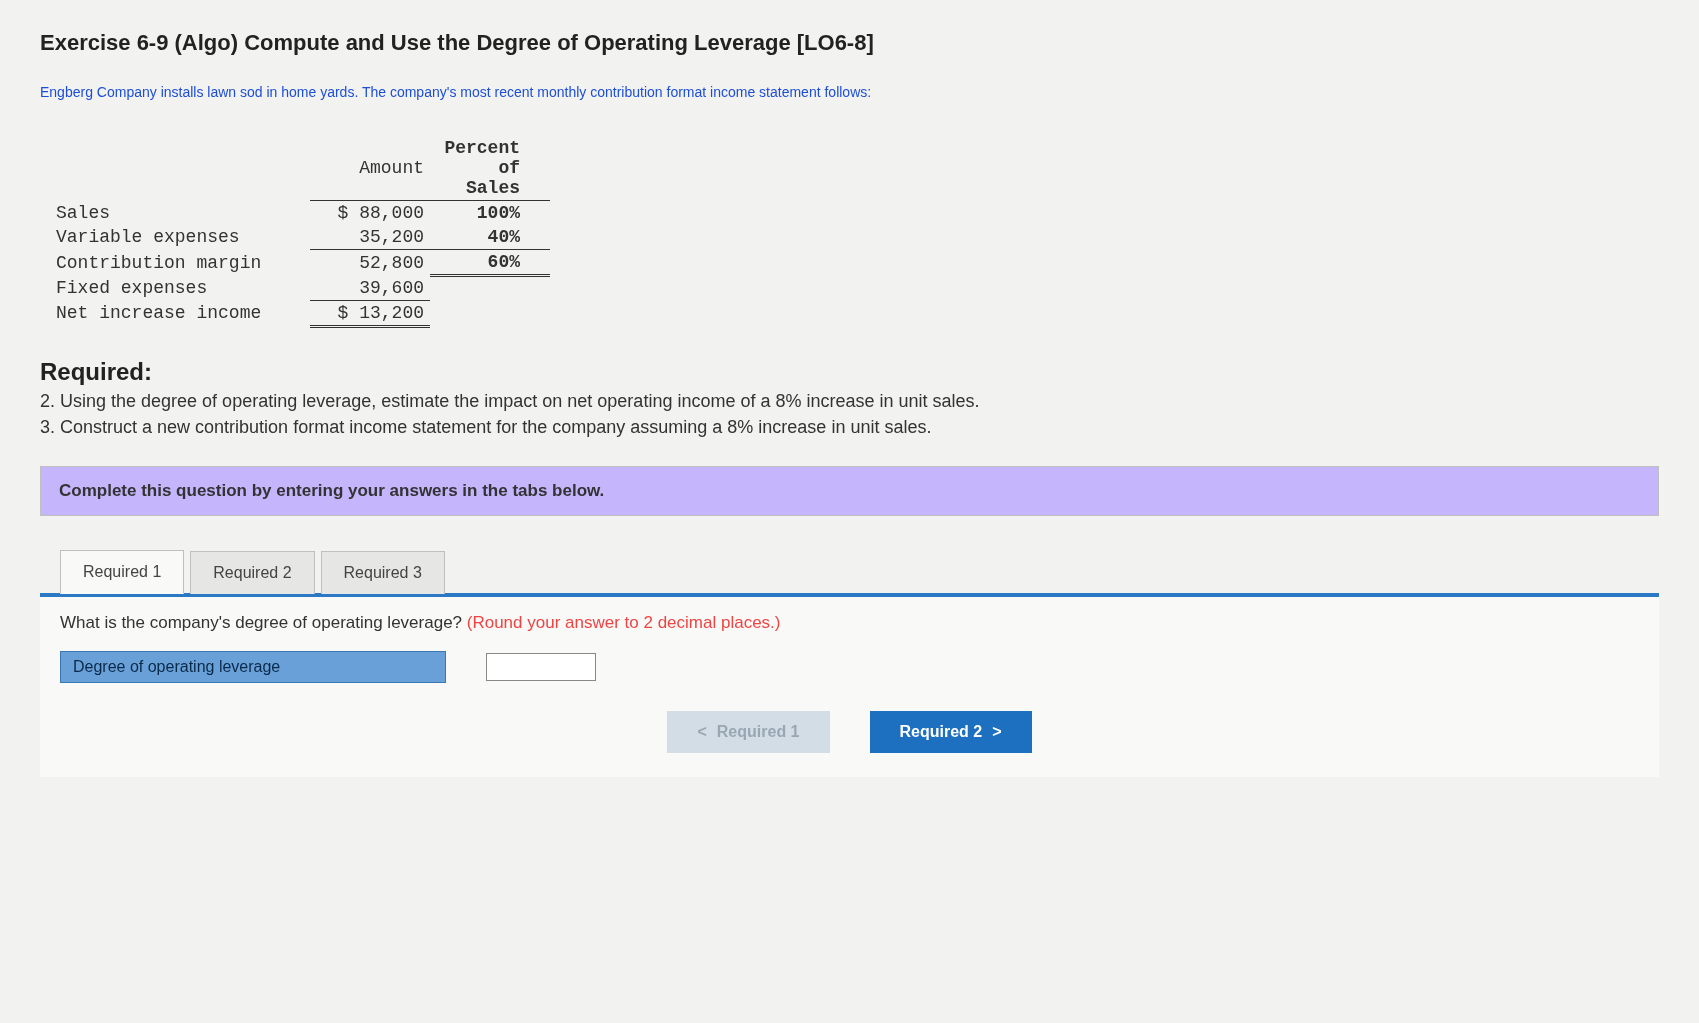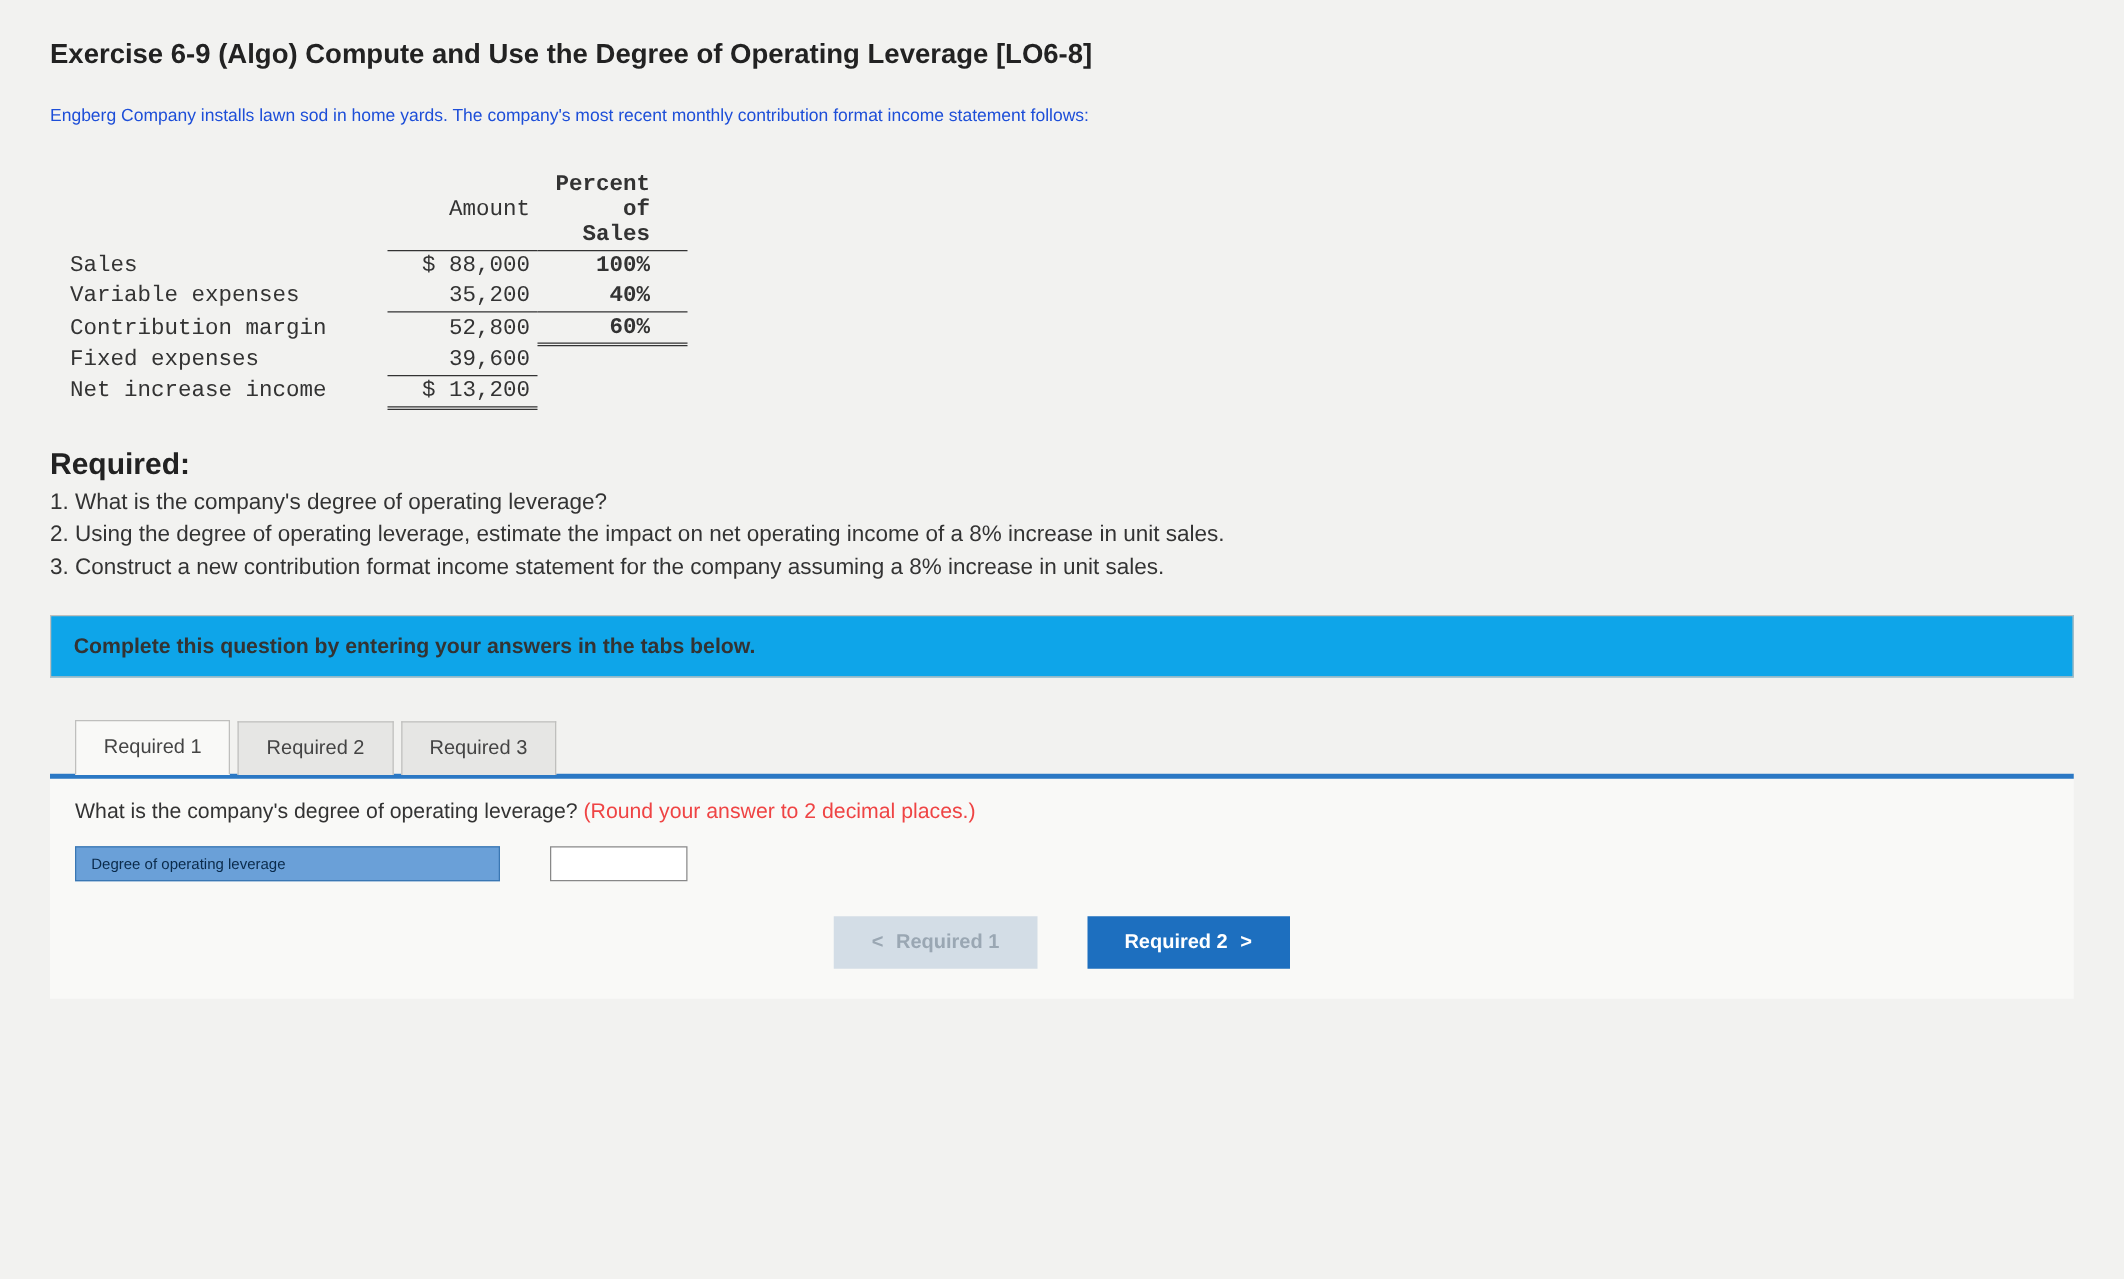--- a/index.html
+++ b/index.html
@@ -36,21 +36,21 @@
   .income-table th { font-weight: normal; text-align: center; }
   .income-table .label-col { width: 260px; }
   .income-table .amount-col { width: 120px; text-align: right; }
   .income-table .pct-col { width: 120px; text-align: right; padding-right: 30px; font-weight: bold; }
   .underline-single { border-bottom: 1px solid #333; }
   .underline-double { border-bottom: 3px double #333; }
   .required-block { margin-bottom: 26px; }
   .required-block .req-title { font-weight: bold; font-size: 24px; color: #222; margin-bottom: 2px; }
   .required-block .req-line { font-size: 18px; color: #333; line-height: 1.45; }
   .instruction-bar {
-    background: #0ea5e9;
+    background: #c4b5fd;
     border: 1px solid #bfbfbd;
     padding: 14px 18px;
     font-size: 17px;
     font-weight: bold;
     color: #333;
     margin-bottom: 34px;
   }
   .tabs-row { display: flex; align-items: flex-end; gap: 0; margin-left: 20px; }
   .tab {
     background: #e6e6e4;
@@ -75,22 +75,22 @@
     margin-top: -1px;
   }
   .question-row { font-size: 17px; color: #333; margin-bottom: 18px; }
   .question-row .hint { color: #ef4444; }
   .answer-row { display: flex; align-items: stretch; margin-bottom: 28px; }
   .answer-label {
     background: #6aa0d8;
     border: 1px solid #3a77b3;
     color: #0a2a4a;
     padding: 6px 12px;
-    font-size: 12px;
-    width: 340px;
+    font-size: 16px;
+    width: 386px;
   }
   .answer-input {
     border: 1px solid #888;
     background: #fff;
     width: 110px;
     height: 28px;
     font-size: 15px;
     padding: 2px 6px;
     margin-left: 40px;
     align-self: center;
@@ -147,21 +147,20 @@
   <tr>
     <td class="label-col">Net increase income</td>
     <td class="amount-col underline-double">$ 13,200</td>
     <td class="pct-col"></td>
   </tr>
 </tbody>
   </table>
 
 <div class="required-block">
   <div class="req-title">Required:</div>
-  <div class="req-line">1. What is the company's degree of operating leverage?</div>
   <div class="req-line">2. Using the degree of operating leverage, estimate the impact on net operating income of a 8% increase in unit sales.</div>
   <div class="req-line">3. Construct a new contribution format income statement for the company assuming a 8% increase in unit sales.</div>
 </div>
 
 <div class="instruction-bar">Complete this question by entering your answers in the tabs below.</div>
 
 <div class="tabs-row">
   <div class="tab active">Required 1</div>
   <div class="tab">Required 2</div>
   <div class="tab">Required 3</div>

